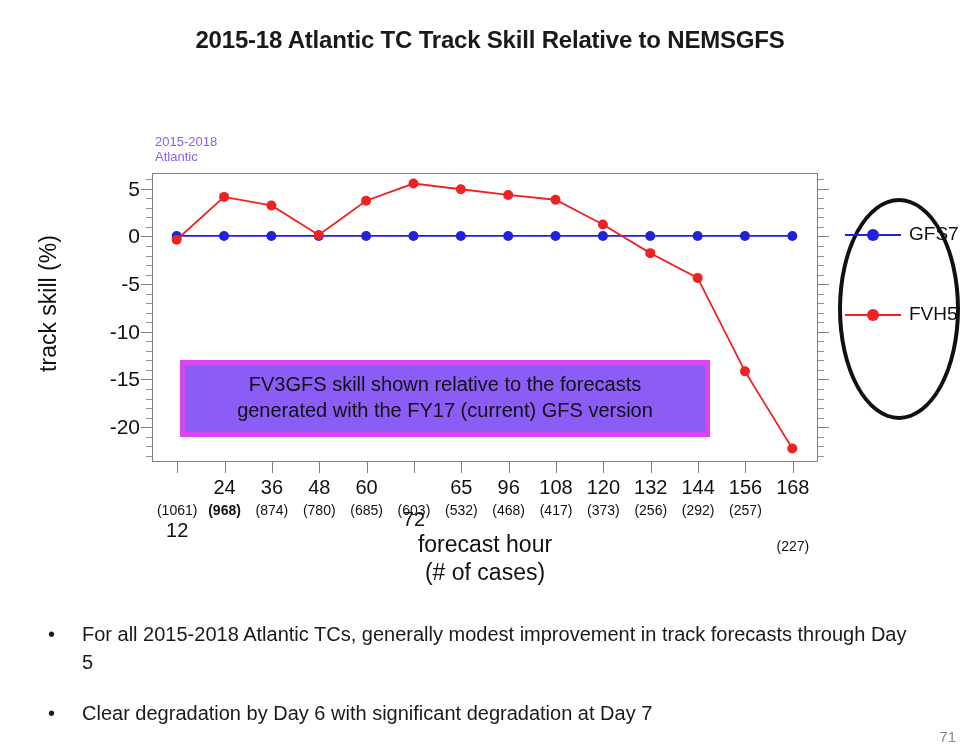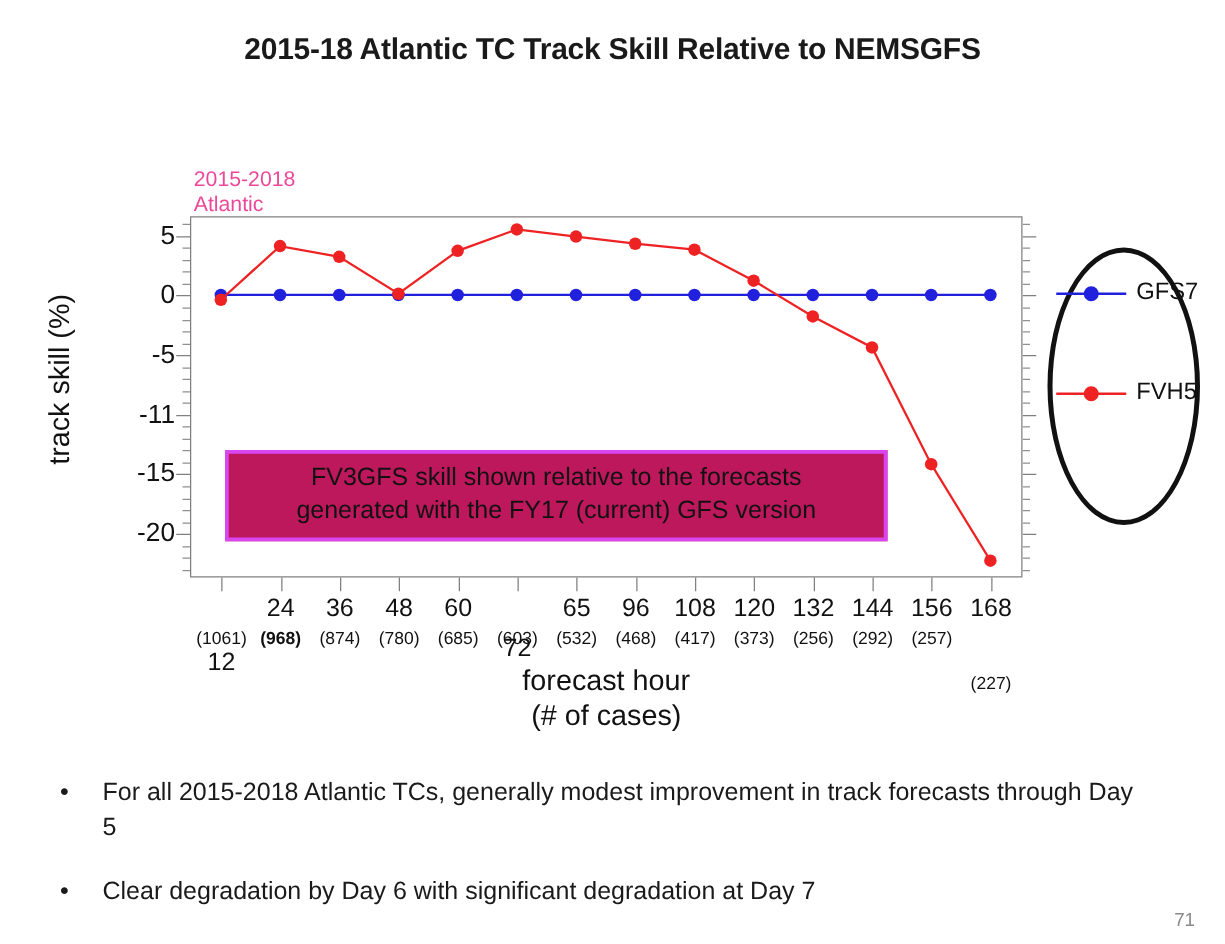--- a/index.html
+++ b/index.html
@@ -46,22 +46,22 @@
     height: 289px;
     border: 1.5px solid #808080;
     box-sizing: border-box;
     background: #ffffff;
   }
 
   #plot-corner-label {
     position: absolute;
     left: 155px;
     top: 24px;
-    font-size: 17px;
-    color: #ec4899;
+    font-size: 13px;
+    color: #8b5cf6;
     line-height: 1.18;
     white-space: pre-line;
   }
 
   
   #y-axis-title {
     position: absolute;
     left: -62px;
     top: 180px;
     width: 220px;
@@ -154,22 +154,22 @@
     white-space: pre-line;
   }
 
   
   #annotation-box {
     position: absolute;
     left: 180px;
     top: 250px;
     width: 530px;
     box-sizing: border-box;
-    border: 3px solid #d946ef;
-    background: #be185d;
+    border: 5px solid #d946ef;
+    background: #8b5cf6;
     padding: 6px 12px 8px 12px;
     font-size: 20px;
     color: #111;
     line-height: 1.32;
     text-align: center;
     white-space: pre-line;
   }
 
   
   #legend {
@@ -259,21 +259,21 @@
 
   <div id="plot-corner-label">2015-2018
 Atlantic</div>
 
   <div id="y-axis-title">track skill (%)</div>
 
   <div id="y-tick-labels">
       <div class="y-tick-label" style="top: 78.8px;">5</div>
       <div class="y-tick-label" style="top: 126.467px;">0</div>
       <div class="y-tick-label" style="top: 174.133px;">-5</div>
-      <div class="y-tick-label" style="top: 221.8px;">-11</div>
+      <div class="y-tick-label" style="top: 221.8px;">-10</div>
       <div class="y-tick-label" style="top: 269.467px;">-15</div>
       <div class="y-tick-label" style="top: 317.133px;">-20</div>
     </div>
   <div id="y-ticks">
       <div class="y-tick-major" style="top: 78.8px;"></div>
       <div class="y-tick-major-r" style="top: 78.8px;"></div>
       <div class="y-tick-major" style="top: 126.467px;"></div>
       <div class="y-tick-major-r" style="top: 126.467px;"></div>
       <div class="y-tick-major" style="top: 174.133px;"></div>
       <div class="y-tick-major-r" style="top: 174.133px;"></div>

